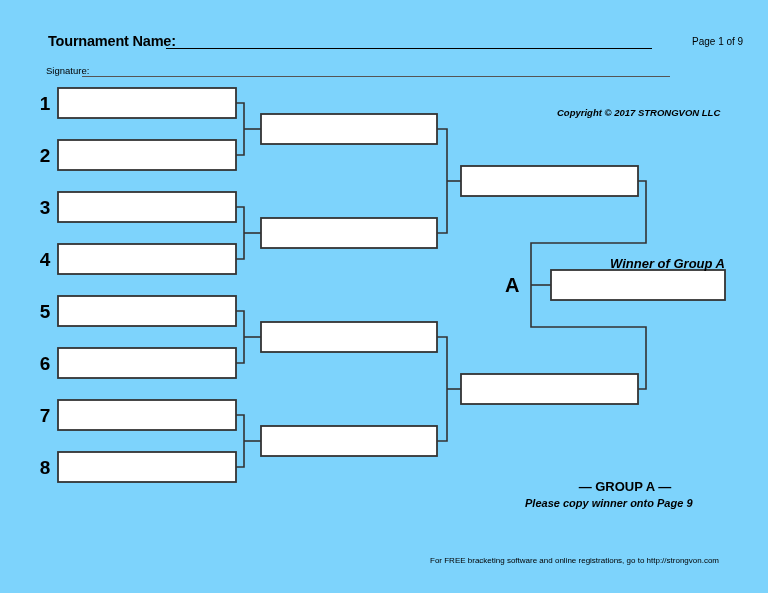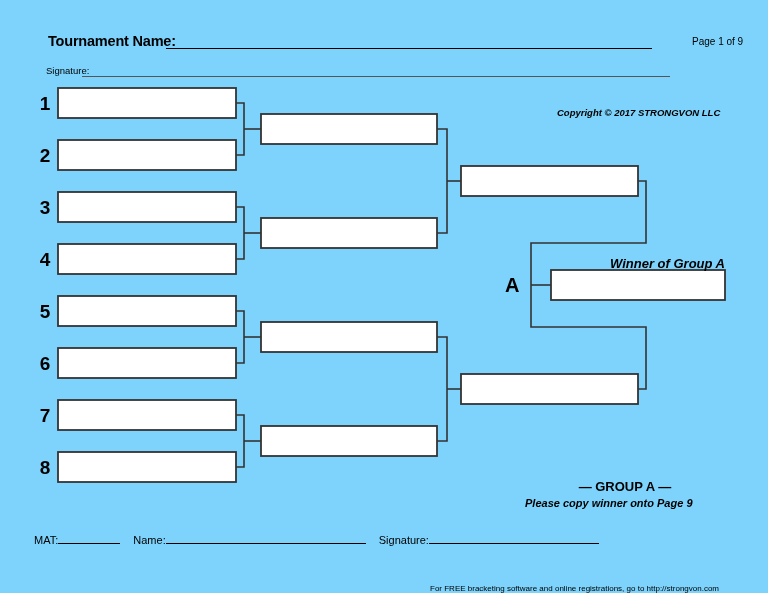--- a/index.html
+++ b/index.html
@@ -140,21 +140,21 @@
     height: 18px;
     font-size: 11px;
     color: #000;
     white-space: nowrap;
   }
   .form-row span.fld { display: inline-block; }
   .ul { border-bottom: 1.2px solid #000; display: inline-block; height: 11px; }
   .footer-note {
     position: absolute;
     left: 430px;
-    top: 584px;
+    top: 556px;
     font-size: 8px;
     color: #000;
     white-space: nowrap;
   }
 </style>
 </head>
 <body>
 
 <div id="page">
 
@@ -224,21 +224,16 @@
   <div class="seed-num" style="left:36px; top:353px;">6</div>
   <div class="seed-num" style="left:36px; top:405px;">7</div>
   <div class="seed-num" style="left:36px; top:457px;">8</div>
 
   <div class="group-letter">A</div>
   <div class="winner-label">Winner of Group A</div>
 
   <div class="group-title">— GROUP A —</div>
   <div class="group-sub">Please copy winner onto Page 9</div>
 
-  <div class="form-row">
-    <span class="fld">MAT:</span><span class="ul" style="width:62px;"></span>
-    <span class="fld" style="margin-left:10px;">Name:</span><span class="ul" style="width:200px;"></span>
-    <span class="fld" style="margin-left:10px;">Signature:</span><span class="ul" style="width:170px;"></span>
-  </div>
 
   <div class="footer-note">For FREE bracketing software and online registrations, go to http://strongvon.com</div>
 
 </div>
 
 </body></html>

